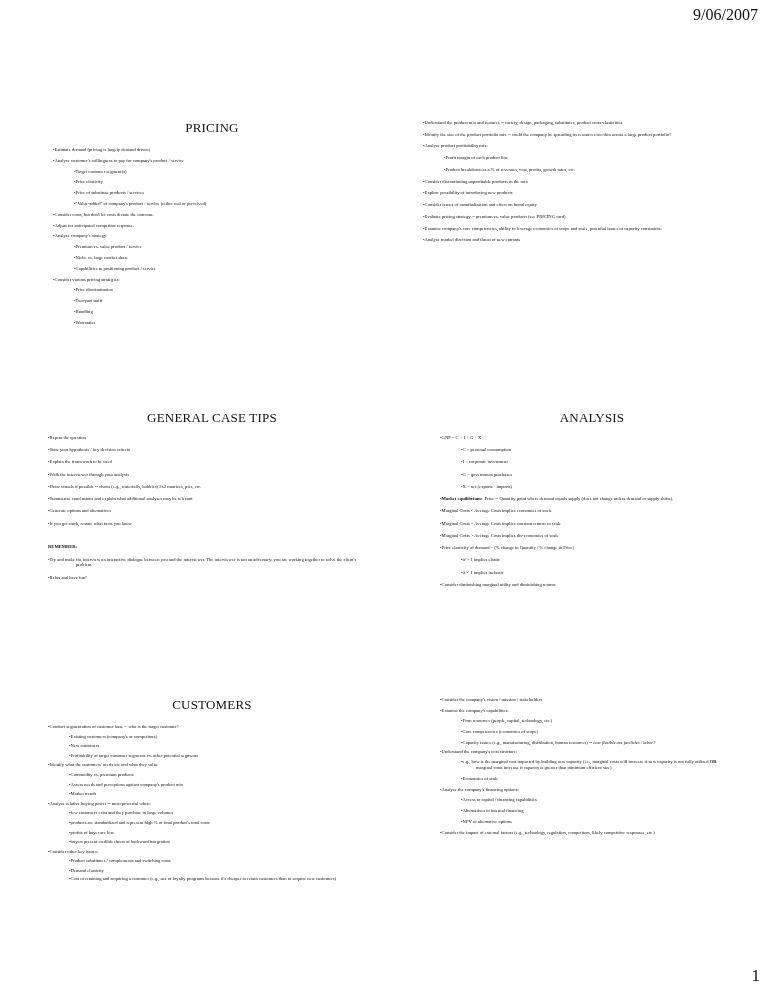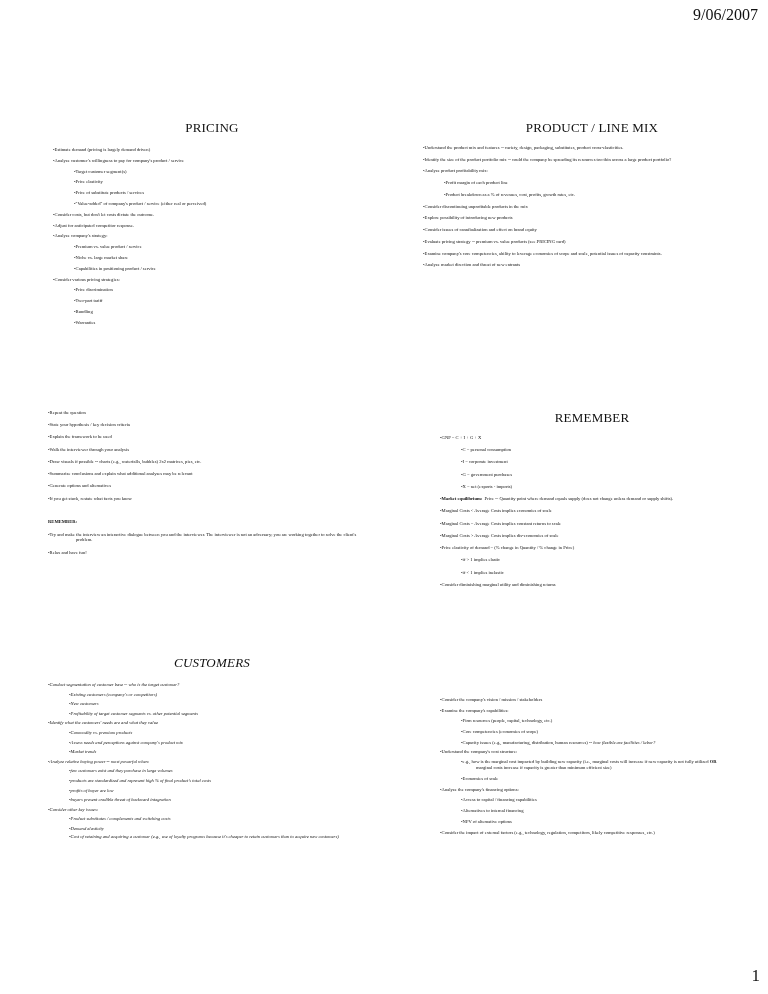--- a/index.html
+++ b/index.html
@@ -45,72 +45,72 @@
     <p class="it l1">•Capabilities in positioning product / service</p>
     <p class="it l0">•Consider various pricing strategies:</p>
     <p class="it l1">•Price discrimination</p>
     <p class="it l1">•Two-part tariff</p>
     <p class="it l1">•Bundling</p>
     <p class="it l1">•Warranties</p>
   </div>
 </div>
 
 <div class="slide" style="left:420px; top:120px;">
-  <h2 class="slide-title">PRODUCT / LINE MIX</h2>
   <div class="items" style="padding-left:3px; width:300px;">
     <p class="it hang0" style="margin-bottom:6px;">•Understand the product mix and features -- variety, design, packaging, substitutes, product cross-elasticities.</p>
     <p class="it hang0" style="margin-bottom:6px;">•Identify the size of the product portfolio mix -- could the company be spreading its resources too thin across a large product portfolio?</p>
     <p class="it l0" style="margin-bottom:6px;">•Analyze product profitability mix:</p>
     <p class="it l1" style="margin-bottom:6px;">•Profit margin of each product line</p>
     <p class="it l1" style="margin-bottom:6px;">•Product breakdown as a % of revenues, cost, profits, growth rates, etc.</p>
     <p class="it l0" style="margin-bottom:6px;">•Consider discontinuing unprofitable products in the mix</p>
     <p class="it l0" style="margin-bottom:6px;">•Explore possibility of introducing new products</p>
     <p class="it l0" style="margin-bottom:6px;">•Consider issues of cannibalization and effect on brand equity</p>
     <p class="it l0" style="margin-bottom:6px;">•Evaluate pricing strategy -- premium vs. value products (see PRICING card)</p>
     <p class="it hang0" style="margin-bottom:6px;">•Examine company's core competencies, ability to leverage economies of scope and scale, potential issues of capacity constraints.</p>
     <p class="it l0">•Analyze market direction and threat of new entrants</p>
   </div>
 </div>
 
 <div class="slide" style="left:40px; top:410px;">
+  <h2 class="slide-title">GENERAL CASE TIPS</h2>
   <div class="items" style="padding-left:8px; width:310px;">
     <p class="it l0" style="margin-bottom:6.5px;">•Repeat the question</p>
     <p class="it l0" style="margin-bottom:6.5px;">•State your hypothesis / key decision criteria</p>
     <p class="it l0" style="margin-bottom:6.5px;">•Explain the framework to be used</p>
     <p class="it l0" style="margin-bottom:6.5px;">•Walk the interviewer through your analysis</p>
     <p class="it l0" style="margin-bottom:6.5px;">•Draw visuals if possible -- charts (e.g., waterfalls, bubbles) 2x2 matrices, pies, etc.</p>
     <p class="it l0" style="margin-bottom:6.5px;">•Summarize conclusions and explain what additional analyses may be relevant</p>
     <p class="it l0" style="margin-bottom:6.5px;">•Generate options and alternatives</p>
     <p class="it l0" style="margin-bottom:18px;">•If you get stuck, restate what facts you know</p>
     <p class="it l0 bold" style="margin-bottom:6.5px;">REMEMBER:</p>
     <p class="it hang0" style="margin-bottom:6.5px;">•Try and make the interview an interactive dialogue between you and the interviewer.  The interviewer is not an adversary; you are working together to solve the client's problem.</p>
     <p class="it l0">•Relax and have fun!</p>
   </div>
 </div>
 
 <div class="slide" style="left:420px; top:410px;">
-  <h2 class="slide-title">REMEMBER</h2>
+  <h2 class="slide-title">ANALYSIS</h2>
   <div class="items" style="padding-left:20px; width:290px;">
     <p class="it l0" style="margin-bottom:6.5px;">•GNP = C + I + G + X</p>
     <p class="it l1" style="margin-bottom:6.5px;">•C = personal consumption</p>
     <p class="it l1" style="margin-bottom:6.5px;">•I = corporate investment</p>
     <p class="it l1" style="margin-bottom:6.5px;">•G = government purchases</p>
     <p class="it l1" style="margin-bottom:6.5px;">•X = net (exports - imports)</p>
     <p class="it hang0" style="margin-bottom:6.5px;">•<span class="bold">Market equilibrium:</span>&nbsp; <span>Price -- Quantity point where demand equals supply (does not change unless demand or supply shifts).</span></p>
     <p class="it l0" style="margin-bottom:6.5px;">•Marginal Costs &lt; Average Costs implies economies of scale</p>
     <p class="it l0" style="margin-bottom:6.5px;">•Marginal Costs = Average Costs implies constant returns to scale</p>
     <p class="it l0" style="margin-bottom:6.5px;">•Marginal Costs &gt; Average Costs implies dis-economies of scale</p>
     <p class="it l0" style="margin-bottom:6.5px;">•Price elasticity of demand = (% change in Quantity / % change in Price)</p>
     <p class="it l1" style="margin-bottom:6.5px;">•if &gt; 1 implies elastic</p>
     <p class="it l1" style="margin-bottom:6.5px;">•if &lt; 1 implies inelastic</p>
     <p class="it l0">•Consider diminishing marginal utility and diminishing returns</p>
   </div>
 </div>
 
-<div class="slide" style="left:40px; top:655px;font-style:italic;">
+<div class="slide" style="left:40px; top:697px;">
   <h2 class="slide-title">CUSTOMERS</h2>
   <div class="items" style="padding-left:8px; width:300px; line-height:9.6px;">
     <p class="it l0">•Conduct segmentation of customer base -- who is the target customer?</p>
     <p class="it l1">•Existing customers (company's or competitors)</p>
     <p class="it l1">•New customers</p>
     <p class="it l1">•Profitability of target customer segments vs. other potential segments</p>
     <p class="it l0">•Identify what the customers' needs are and what they value</p>
     <p class="it l1">•Commodity vs. premium products</p>
     <p class="it l1">•Assess needs and perceptions against company's product mix</p>
     <p class="it l1">•Market trends</p>

